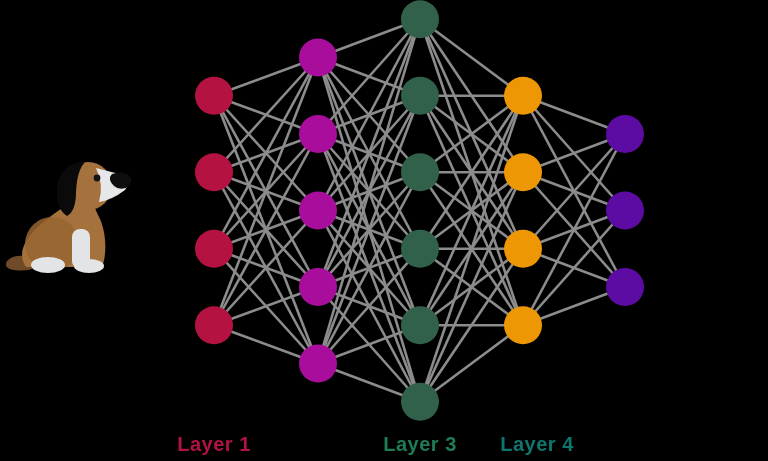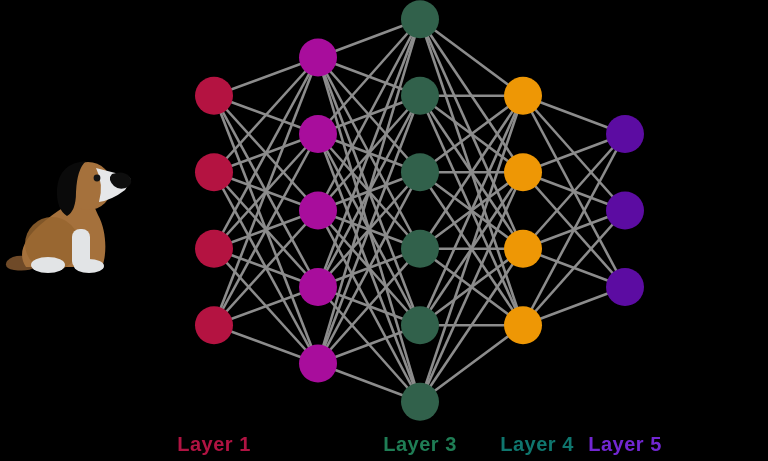--- a/index.html
+++ b/index.html
@@ -172,15 +172,14 @@
         <circle cx="523" cy="325.25" r="19" fill="#EE9705"></circle>
         <circle cx="625" cy="134" r="19" fill="#5C0CA2"></circle>
         <circle cx="625" cy="210.5" r="19" fill="#5C0CA2"></circle>
         <circle cx="625" cy="287" r="19" fill="#5C0CA2"></circle>
       </g>
   </svg>
 
   <span class="layer-label" style="left: 214px; top: 433px; color: rgb(176, 19, 66);">Layer 1</span>
   <span class="layer-label" style="left: 420px; top: 433px; color: rgb(31, 125, 85);">Layer 3</span>
   <span class="layer-label" style="left: 537px; top: 433px; color: #0f766e;">Layer 4</span>
-  <span class="layer-label" style="left: 625px; top: 433px; color: rgb(114, 39, 210);">Layer 5</span>
 
 </div>
 
 </body></html>

